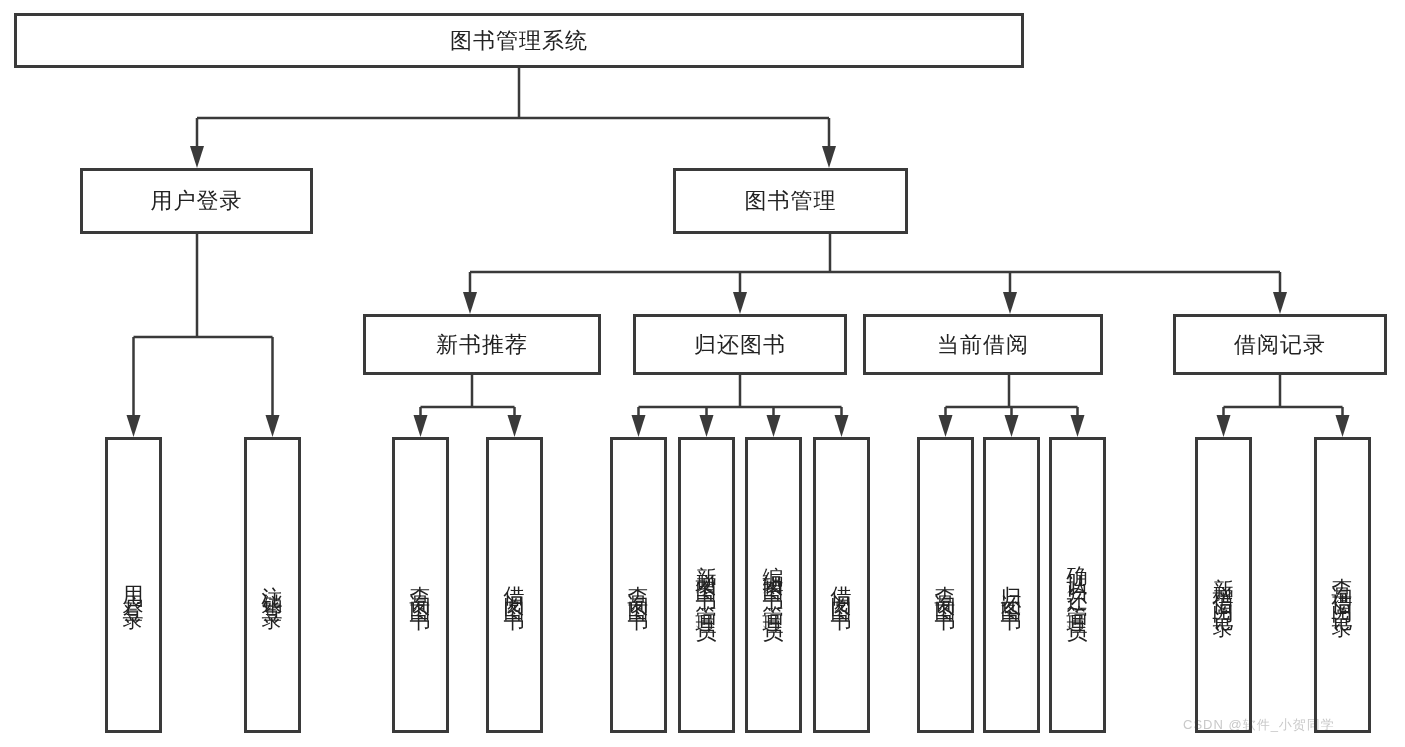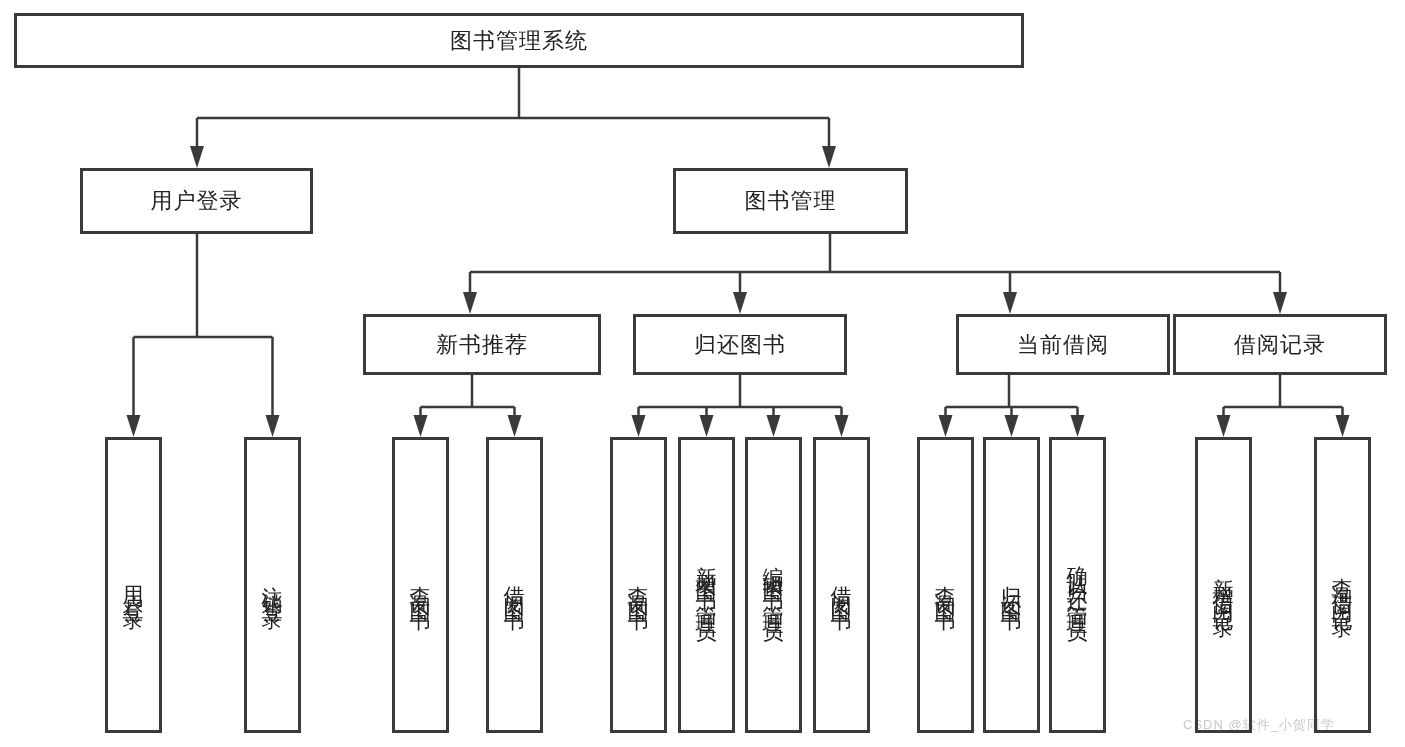--- a/index.html
+++ b/index.html
@@ -113,21 +113,21 @@
   <div class="box hbox" style="left:673px;top:168px;width:235px;height:66px">
     <span class="lbl">图书管理</span>
   </div>
 
   <div class="box hbox" style="left:363px;top:314px;width:238px;height:61px">
     <span class="lbl">新书推荐</span>
   </div>
   <div class="box hbox" style="left:633px;top:314px;width:214px;height:61px">
     <span class="lbl">归还图书</span>
   </div>
-  <div class="box hbox" style="left:956px;top:314px;width:214px;height:61px">
+  <div class="box hbox" style="left:863px;top:314px;width:240px;height:61px">
     <span class="lbl">当前借阅</span>
   </div>
   <div class="box hbox" style="left:1173px;top:314px;width:214px;height:61px">
     <span class="lbl">借阅记录</span>
   </div>
 
   <div class="box vbox" style="left:105px;top:437px;width:57px;height:296px">
     <span class="vlbl">用户登录</span>
   </div>
   <div class="box vbox" style="left:244px;top:437px;width:57px;height:296px">

